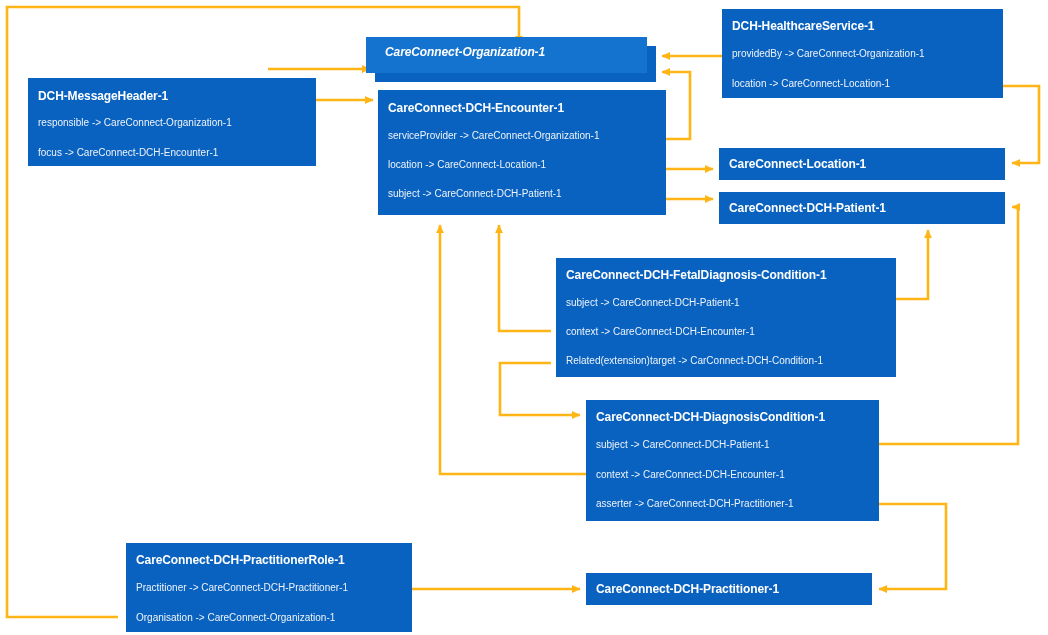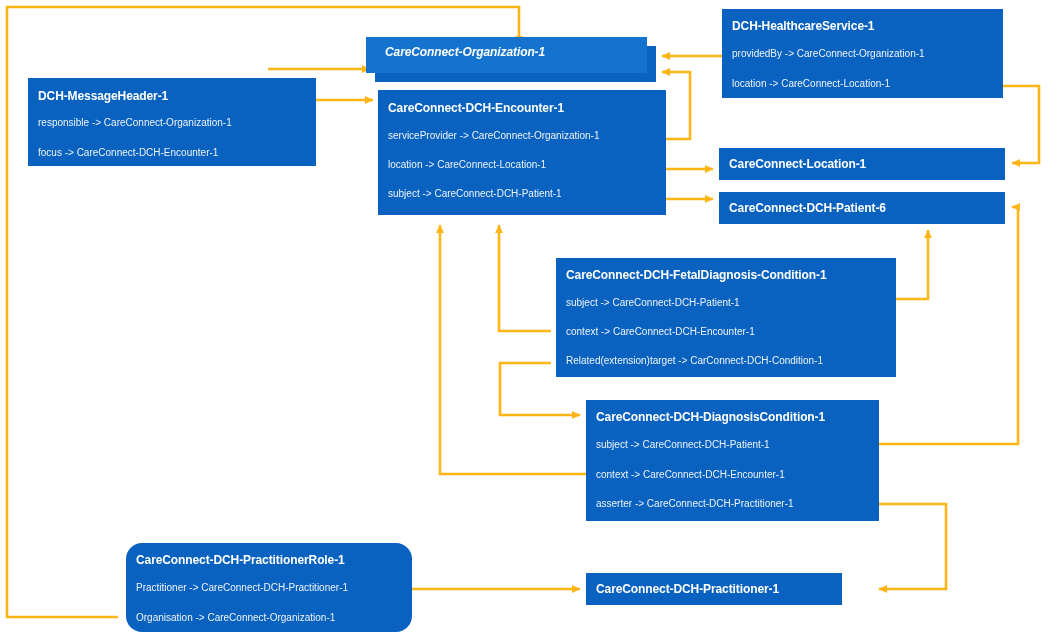--- a/index.html
+++ b/index.html
@@ -56,22 +56,22 @@
   }
   
   #node-messageheader   { left: 28px;  top: 30px;  width: 288px; height: 88px; margin-top: 48px; }
   #node-organization    { left: 375px; top: 46px;  width: 281px; height: 36px; }
   #node-healthcare      { left: 722px; top: 9px;   width: 281px; height: 89px; }
   #node-encounter       { left: 378px; top: 90px;  width: 288px; height: 125px; }
   #node-location        { left: 719px; top: 148px; width: 286px; height: 32px; }
   #node-patient         { left: 719px; top: 192px; width: 286px; height: 32px; }
   #node-fetal           { left: 556px; top: 258px; width: 340px; height: 119px; }
   #node-diagnosis       { left: 586px; top: 400px; width: 293px; height: 121px; }
-  #node-practrole       { left: 126px; top: 543px; width: 286px; height: 89px; border-radius: 16px; }
-  #node-practitioner    { left: 586px; top: 573px; width: 256px; height: 32px; }
+  #node-practrole       { left: 126px; top: 543px; width: 286px; height: 89px; }
+  #node-practitioner    { left: 586px; top: 573px; width: 286px; height: 32px; }
 
   
   #node-messageheader .node-title { position:absolute; left:10px;  top:12px; }
   #node-messageheader .a0         { position:absolute; left:10px;  top:40px; }
   #node-messageheader .a1         { position:absolute; left:10px;  top:70px; }
 
   #node-organization .node-title  { position:absolute; left:10px;  top:0;font-style:italic; }
 
   #node-healthcare .node-title    { position:absolute; left:10px;  top:11px; }
   #node-healthcare .a0            { position:absolute; left:10px;  top:40px; }
@@ -167,21 +167,21 @@
     <div class="node-attr a0">serviceProvider -&gt; CareConnect-Organization-1</div>
     <div class="node-attr a1">location -&gt; CareConnect-Location-1</div>
     <div class="node-attr a2">subject -&gt; CareConnect-DCH-Patient-1</div>
   </div>
 
   <div class="node" id="node-location">
     <div class="node-title">CareConnect-Location-1</div>
   </div>
 
   <div class="node" id="node-patient">
-    <div class="node-title">CareConnect-DCH-Patient-6</div>
+    <div class="node-title">CareConnect-DCH-Patient-1</div>
   </div>
 
   <div class="node" id="node-fetal">
     <div class="node-title">CareConnect-DCH-FetalDiagnosis-Condition-1</div>
     <div class="node-attr a0">subject -&gt; CareConnect-DCH-Patient-1</div>
     <div class="node-attr a1">context -&gt; CareConnect-DCH-Encounter-1</div>
     <div class="node-attr a2">Related(extension)target -&gt; CarConnect-DCH-Condition-1</div>
   </div>
 
   <div class="node" id="node-diagnosis">

